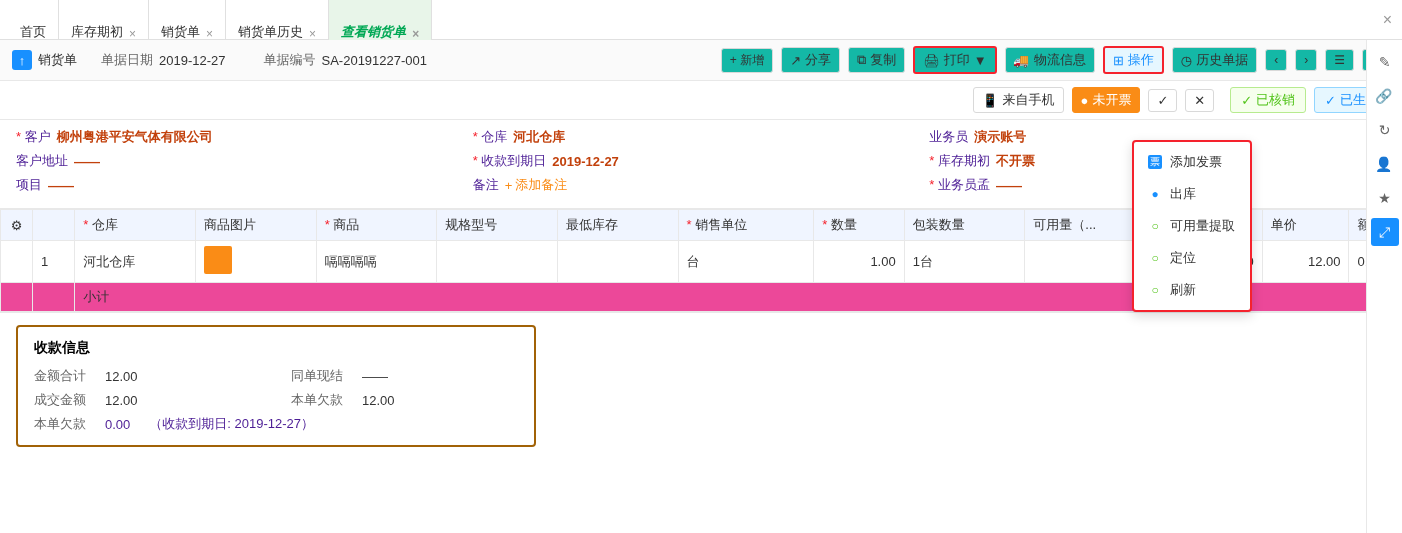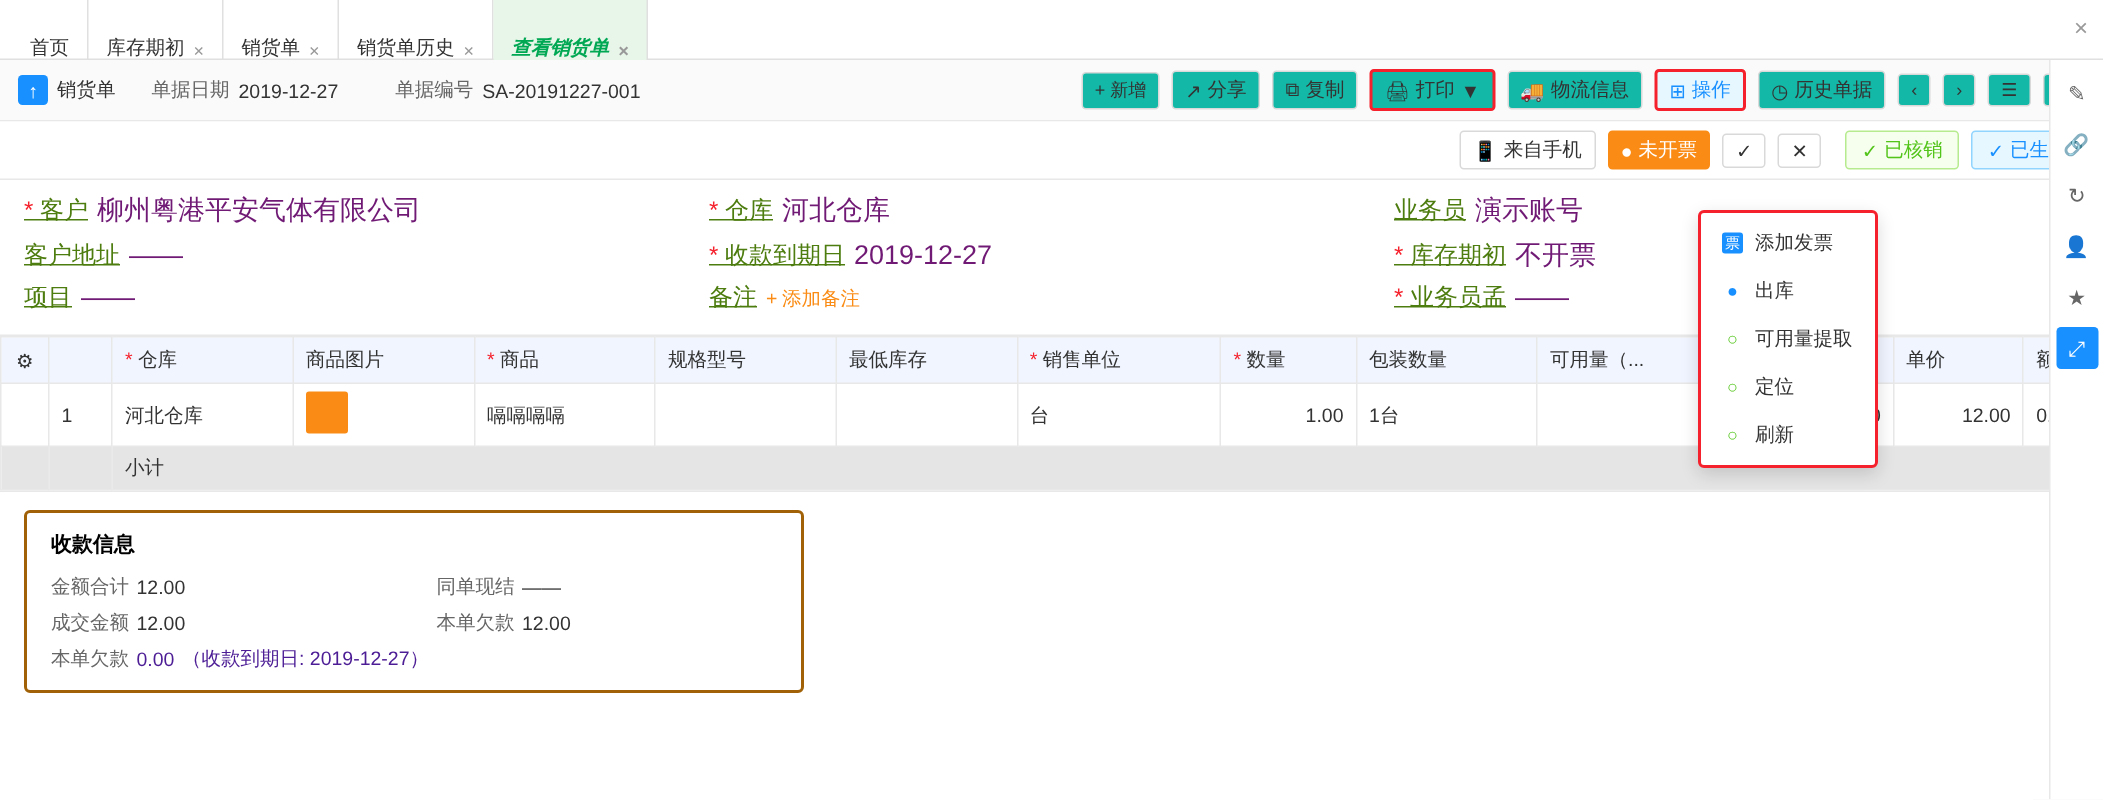--- a/index.html
+++ b/index.html
@@ -141,33 +141,33 @@
       display: flex; align-items: center;
       margin-bottom: 6px;
       gap: 0;
     }
     .form-field {
       display: flex; align-items: center;
       flex: 1;
       min-width: 280px;
     }
     .form-label {
-      color: #4d7c0f;
+      color: #4c1d95;
       white-space: nowrap;
       margin-right: 6px;
-      font-size: 16px;
-      text-decoration: underline;
+      font-size: 13px;
     }
     .form-label.required::before {
       content: '* ';
       color: #f5222d;
     }
     .form-value {
-      color: #701a75;
-      font-size: 18px;
+      color: #c2410c;
+      font-size: 13px;
+      font-weight: bold;
     }
     .add-note-btn {
       color: #fa8c16;
       cursor: pointer;
       display: inline-flex; align-items: center; gap: 3px;
     }
 
     
     .table-wrapper {
       overflow: hidden;
@@ -189,21 +189,21 @@
       white-space: nowrap;
     }
     .data-table td {
       padding: 5px 8px;
       border: 1px solid #e8e8e8;
       color: #333;
     }
     .data-table .gear-col { width: 32px; text-align: center; }
     .data-table .num-col { text-align: right; }
     .subtotal-row td {
-      background: #e5e5e5;
+      background: #ec4899;
       font-weight: 500;
       font-family: Liberation Serif, serif;
     }
     .col-required::before { content: '* '; color: #f5222d; }
 
     
     .bottom-section {
       display: flex;
       padding: 12px 16px;
       border-top: 1px solid #e8e8e8;
@@ -218,21 +218,21 @@
       font-weight: bold;
       margin-bottom: 10px;
       font-size: 14px;
     }
     .payment-rows {
       display: grid;
       grid-template-columns: 1fr 1fr;
       gap: 6px 30px;
     }
     .payment-row {
-      display: flex; align-items: center; gap: 5px;
+      display: flex; align-items: center; gap: 19px;
     }
     .payment-label { color: #666; }
     .payment-value { color: #333; font-weight: 500; }
     .payment-value.red { color: #4c1d95; }
 
     
     .right-sidebar {
       position: absolute;
       right: 0;
       top: 0;

